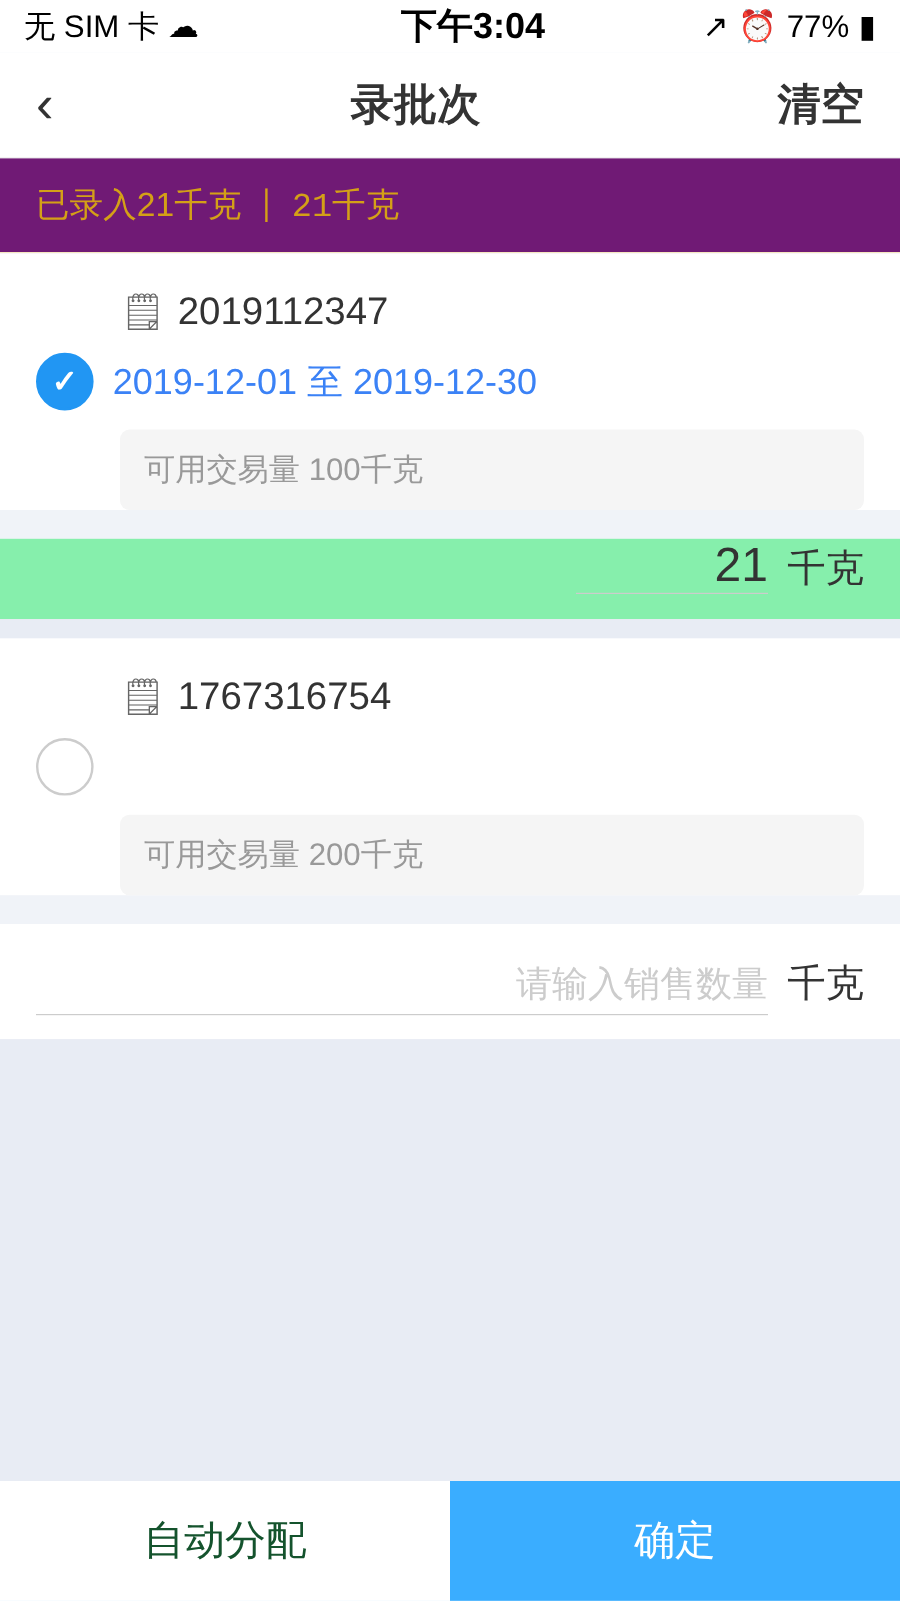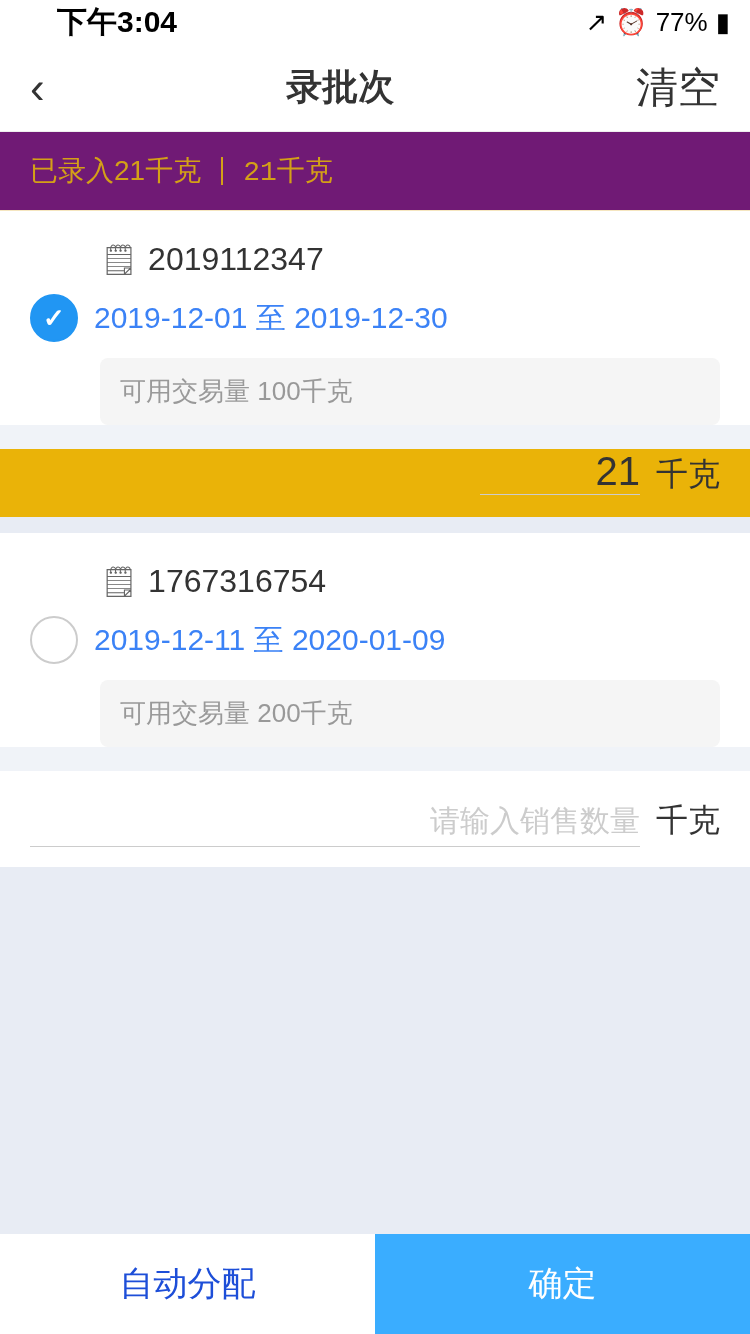--- a/index.html
+++ b/index.html
@@ -60,23 +60,24 @@
       color: #333;
       cursor: pointer;
       line-height: 1;
     }
     .nav-title {
       font-size: 36px;
       font-weight: 600;
       color: #333;
     }
     .nav-clear {
-      font-size: 42px;
-      color: #333;
-      cursor: pointer;
+      font-size: 36px;
+      color: #333;
+      cursor: pointer;
+      font-weight: bold;
     }
 
     
     .summary-bar {
       width: 750px;
       background: #701a75;
       padding: 20px 30px;
       display: flex;
       align-items: center;
       gap: 20px;
@@ -165,21 +166,21 @@
       color: #999;
     }
 
     
     .quantity-row {
       display: flex;
       align-items: baseline;
       justify-content: flex-end;
       padding: 0 30px 20px 30px;
       gap: 16px;
-      background: #eab308;
+      background: #86efac;
     }
     .quantity-value {
       font-size: 40px;
       color: #333;
       font-weight: 400;
     }
     .quantity-unit {
       font-size: 32px;
       color: #333;
     }
@@ -240,39 +241,42 @@
       height: 100px;
       display: flex;
       background: #fff;
     }
     .footer-auto {
       flex: 1;
       display: flex;
       align-items: center;
       justify-content: center;
       font-size: 34px;
-      color: #1d4ed8;
+      color: #14532d;
       cursor: pointer;
       background: #fff;
     }
     .footer-confirm {
       flex: 1;
       display: flex;
       align-items: center;
       justify-content: center;
       font-size: 34px;
       color: #fff;
       background: #3aadff;
       cursor: pointer;
     }
   </style>
 </head>
 <body>
 
 <div class="status-bar">
+  <div class="status-left">
+    <span>无 SIM 卡 ☁</span>
+  </div>
   <div class="status-center">下午3:04</div>
   <div class="status-right">
     <span>↗</span>
     <span>⏰</span>
     <span>77%</span>
     <span>▮</span>
   </div>
 </div>
 
 <div class="nav-bar">
@@ -311,21 +315,20 @@
 
 <div class="section-separator"></div>
 
 <div class="batch-item">
   <div class="batch-id-row">
     <span class="batch-icon">🗒</span>
     <span class="batch-id">1767316754</span>
   </div>
   <div class="batch-date-row">
     <div class="checkbox-circle"></div>
-    <span class="batch-date">2019-12-11 至 2020-01-09</span>
   </div>
   <div class="batch-available-row">
     <div class="batch-available-box">
       <span class="batch-available-text">可用交易量 200千克</span>
     </div>
   </div>
 </div>
 
 <div class="input-row">
   <div class="input-underline">

